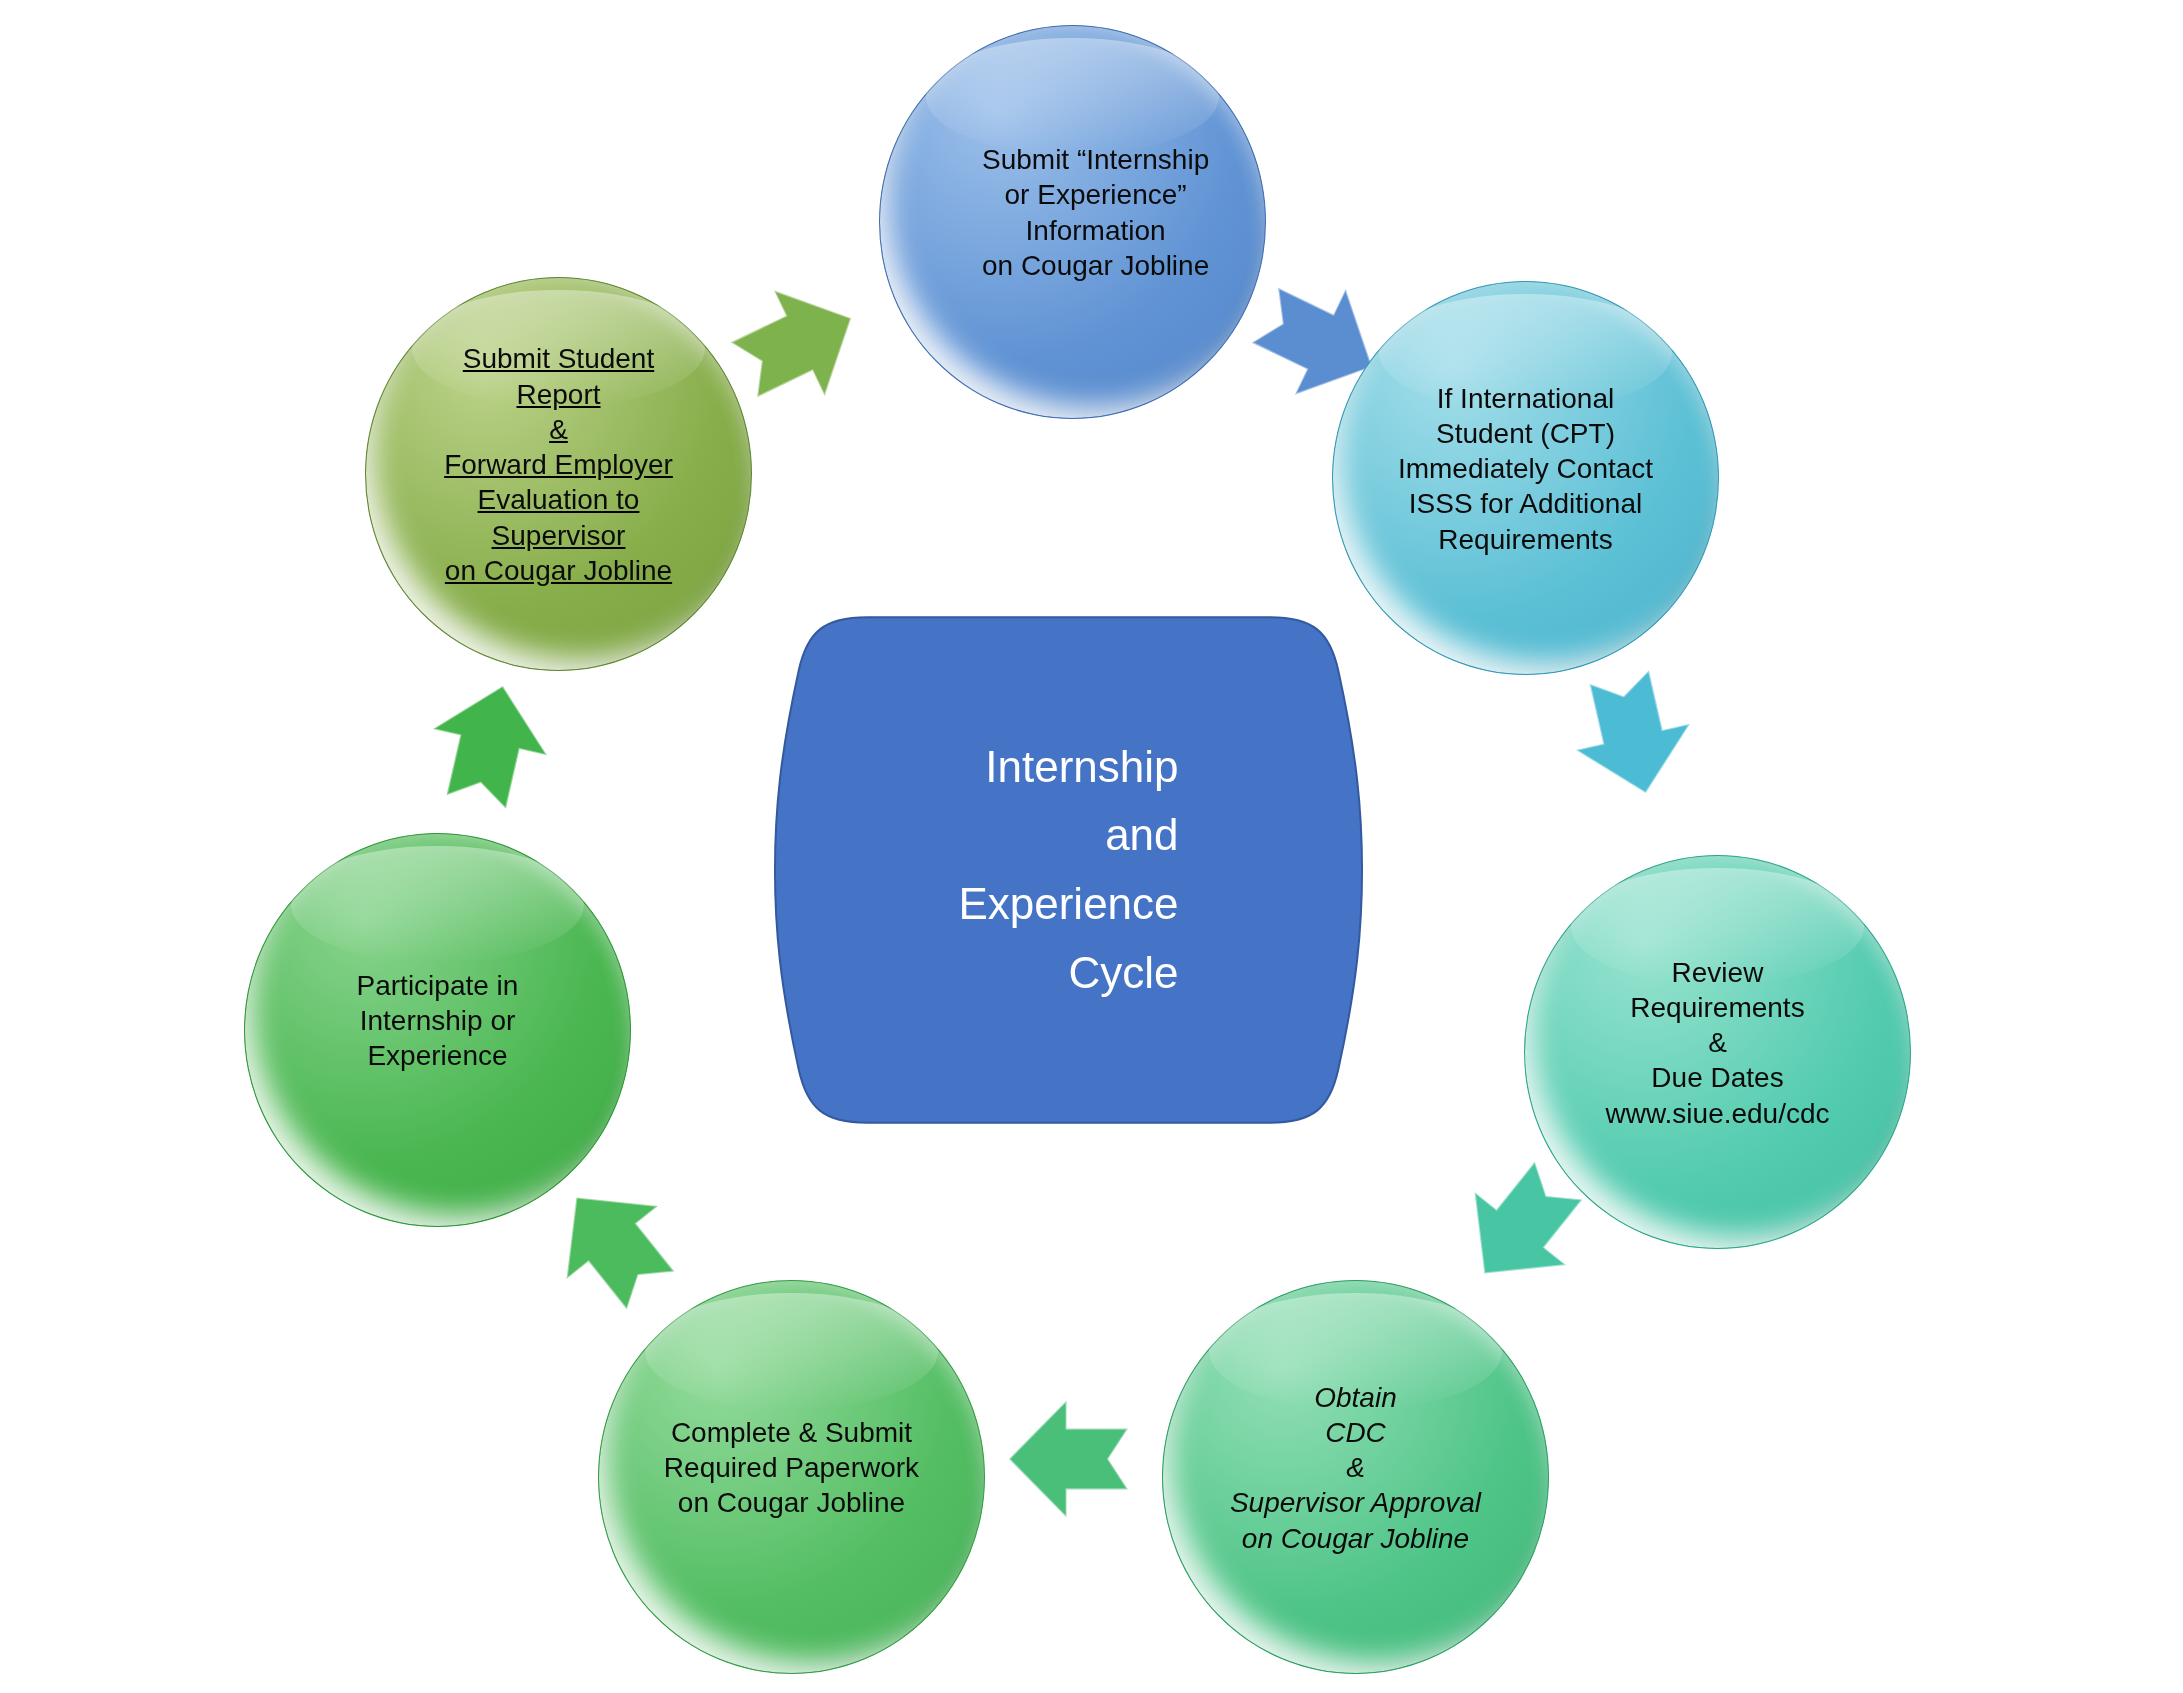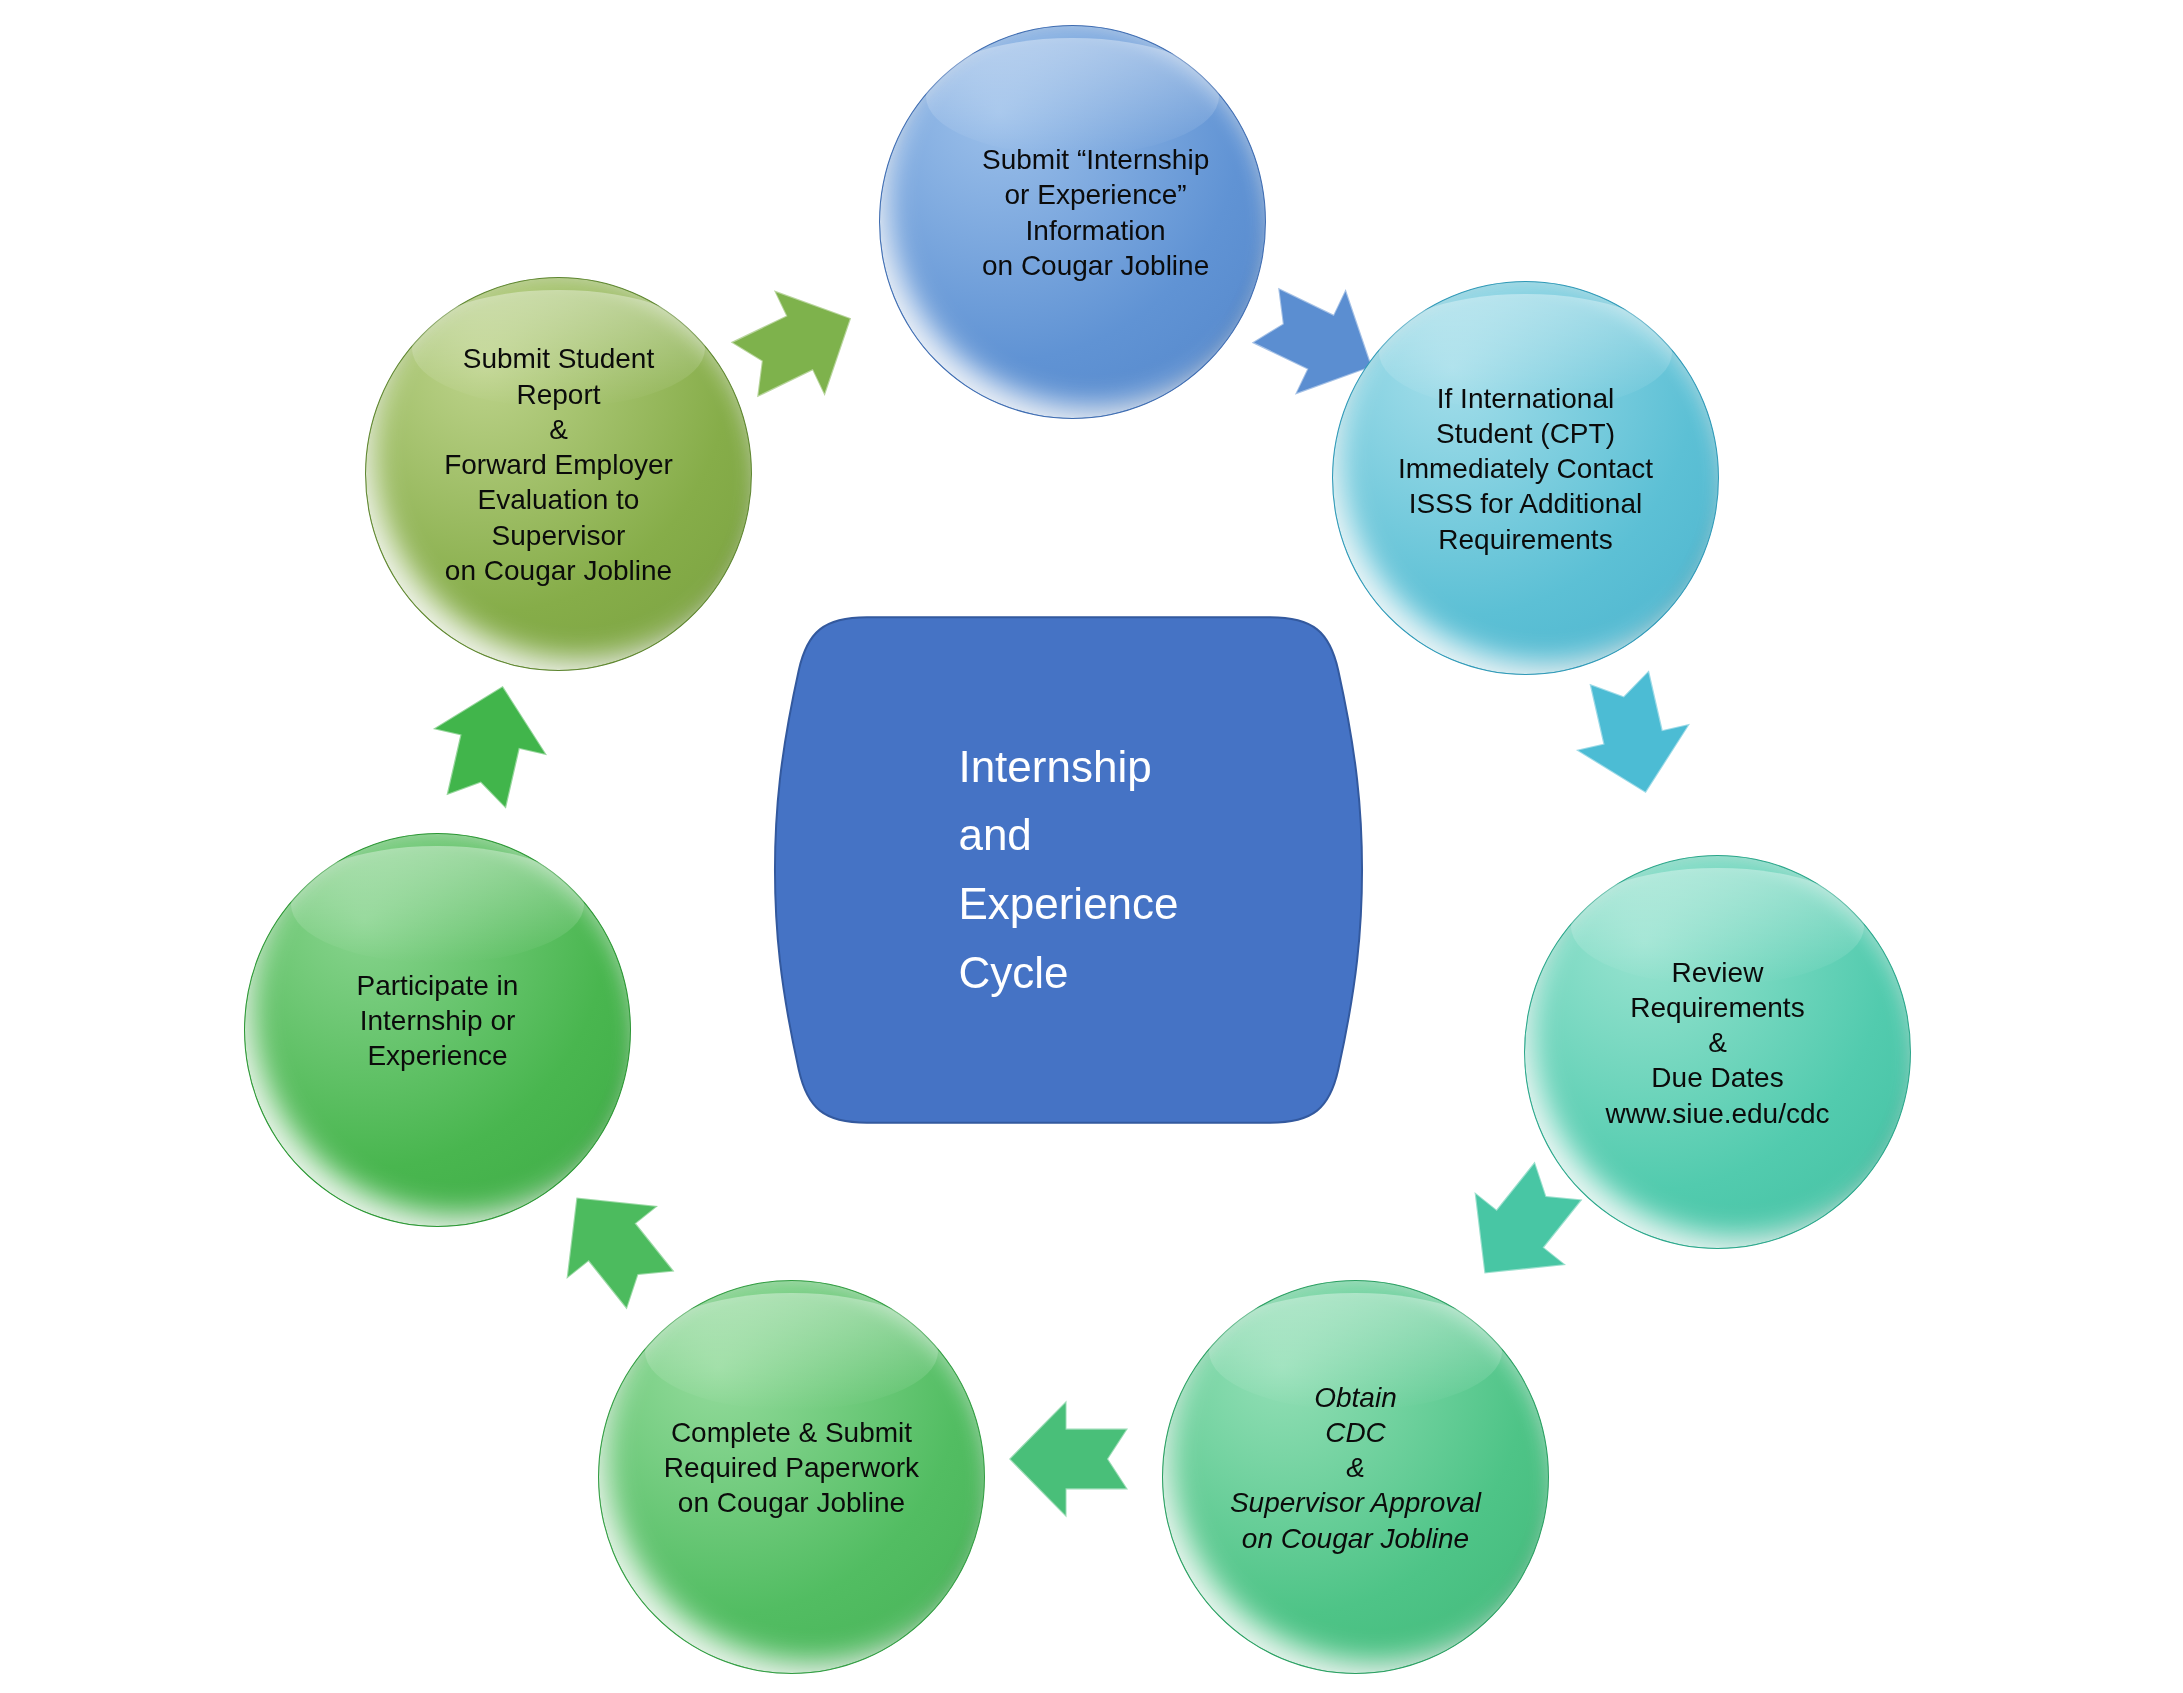--- a/index.html
+++ b/index.html
@@ -48,36 +48,36 @@
     font-size: 28px;
     line-height: 1.26;
   }
 
   .n1 { left: 879px; top:   25px; justify-content: flex-end; --hi:#9cc0ea; --base:#6093d4; --dark:#4e81c6; --edge:#3f6cb0; }
   .n2 { left: 1332px; top:  281px; justify-content: center; --hi:#a4deea; --base:#5cc0d5; --dark:#45aeca; --edge:#2f98b6; }
   .n3 { left: 1524px; top: 855px; --hi:#98e3d0; --base:#52cbae; --dark:#3cbb9c; --edge:#2aa589; }
   .n4 { left: 1162px; top: 1280px; font-style: italic; --hi:#93dfb6; --base:#4ec487; --dark:#3bb473; --edge:#2a9e61; }
   .n5 { left:  598px; top: 1280px; justify-content: center; --hi:#94db9c; --base:#52bd62; --dark:#42ae52; --edge:#329c42; }
   .n6 { left:  244px; top: 833px; --hi:#88d48e; --base:#49b64f; --dark:#3aa742; --edge:#2b9634; }
-  .n7 { left:  365px; top:  277px; --hi:#bdd38b; --base:#86ad49; --dark:#749c3c; --edge:#5d8530; }
+  .n7 { left:  365px; top:  277px; text-decoration: underline; --hi:#bdd38b; --base:#86ad49; --dark:#749c3c; --edge:#5d8530; }
 
   
   .center-shape {
     position: absolute;
     left: 771px; top: 612px;
     width: 595px; height: 516px;
   }
   .center-label {
     position: absolute;
     left: 771px; top: 612px;
     width: 595px; height: 516px;
     display: flex;
     align-items: center;
     justify-content: center;
-    text-align: left;
+    text-align: right;
     white-space: pre-line;
     color: #ffffff;
     font-size: 44px;
     line-height: 1.56;
   }
 
   
   .arrow {
     position: absolute;
     width: 119px;

